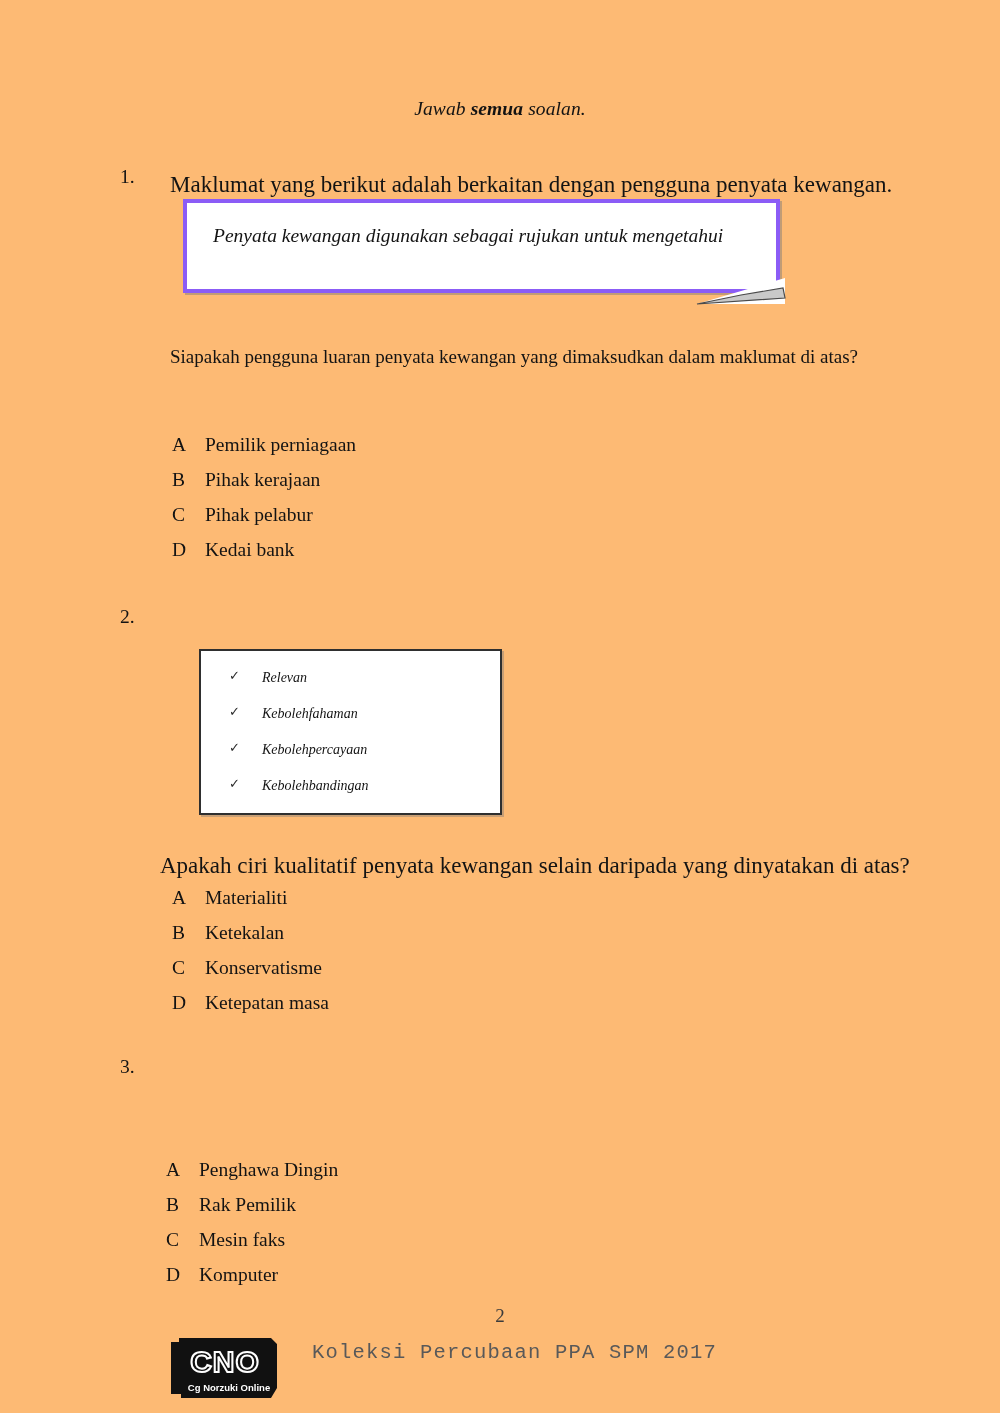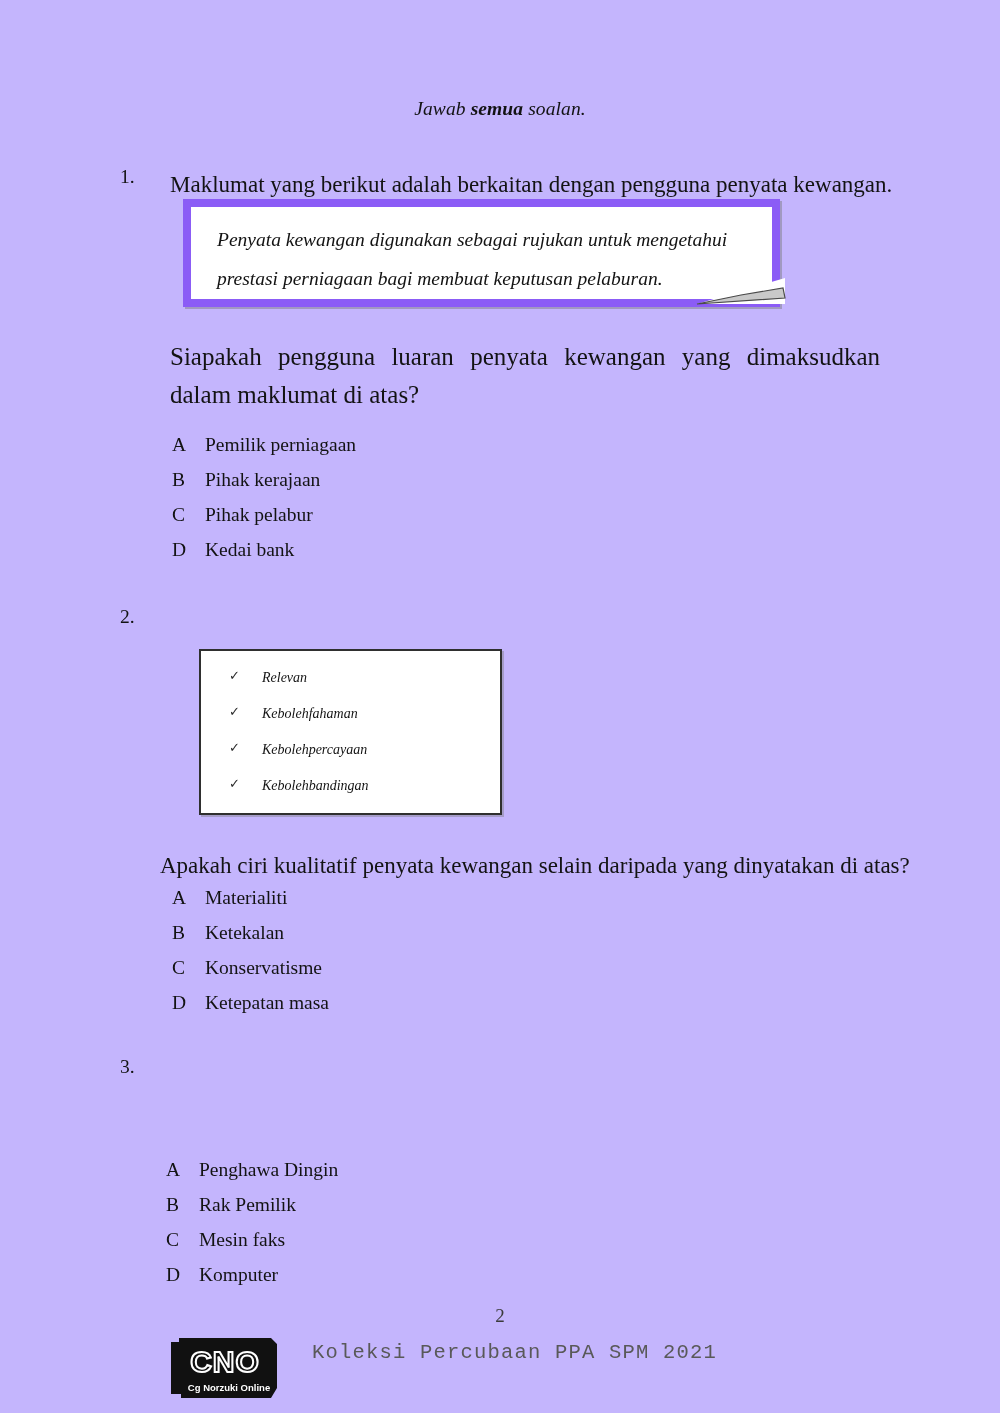--- a/index.html
+++ b/index.html
@@ -12,21 +12,21 @@
     height: 1413px;
     position: relative;
     font-family: "Liberation Serif", "DejaVu Serif", serif;
     color: #131313;
     overflow: hidden;
   }
 
   .page {
     position: absolute;
     inset: 0;
-    background: #c4b5fd;
+    background: #fdba74;
   }
 
   
   .instruction {
     position: absolute;
     top: 98px;
     left: 0;
     width: 1000px;
     text-align: center;
     font-style: italic;
@@ -37,21 +37,21 @@
 
   
   .qnum {
     position: absolute;
     font-size: 19.5px;
     width: 50px;
     text-align: left;
   }
   .qstem {
     position: absolute;
-    font-size: 25px;
+    font-size: 19px;
     line-height: 38px;
     text-align: justify;
     text-justify: inter-word;
   }
   .qstem-nowrap {
     position: absolute;
     font-size: 23px;
     line-height: 38px;
     white-space: nowrap;
   }
@@ -70,22 +70,22 @@
     flex: 0 0 33px;
   }
   .opt-text { white-space: nowrap; }
 
   
   .infobox1 {
     position: absolute;
     left: 183px;
     top: 199px;
     width: 597px;
-    height: 108px;
-    border: 8px solid #8b5cf6;
+    height: 94px;
+    border: 4px solid #8b5cf6;
     box-sizing: border-box;
     background: #ffffff;
     box-shadow: 2px 2px 0 rgba(120,120,120,0.45);
   }
   .infobox1 .boxtext {
     position: absolute;
     left: 26px;
     top: 13px;
     width: 540px;
     font-style: italic;
@@ -172,21 +172,20 @@
   <div class="instruction">
     <span>Jawab </span><b>semua</b><span> soalan.</span>
   </div>
 
   <div class="qnum" style="left:120px; top:166px;">1.</div>
   <div class="qstem-nowrap" style="left:170px; top:166px;">Maklumat yang berikut adalah berkaitan dengan pengguna penyata kewangan.</div>
 
   <div class="infobox1">
     <div class="boxtext">
       <div>Penyata kewangan digunakan sebagai rujukan untuk mengetahui</div>
-      <div>prestasi perniagaan bagi membuat keputusan pelaburan.</div>
     </div>
   </div>
   <svg class="fold" viewBox="0 0 92 30">
     <polygon points="2,28 90,28 90,2" fill="#ffffff" stroke="none"></polygon>
     <polygon points="2,28 90,22 88,12 46,19" fill="#c9c9c9" stroke="#4a4a4a" stroke-width="1.2"></polygon>
   </svg>
 
   <div class="qstem" style="left:170px; top:338px; width:710px;">Siapakah pengguna luaran penyata kewangan yang dimaksudkan dalam maklumat di atas?</div>
 
   <div class="options" style="left:172px; top:427px;">
@@ -274,15 +273,15 @@
   </div>
 
   <div class="page-number">2</div>
 
   <svg class="logo" viewBox="0 0 113 67">
     <path d="M4 6 L12 6 L12 2 L104 2 L110 8 L110 52 L104 62 L14 62 L14 58 L4 58 Z" fill="#111111"></path>
     <text x="58" y="36" font-family="'Liberation Sans', sans-serif" font-size="30" font-weight="bold" fill="none" stroke="#ffffff" stroke-width="2" text-anchor="middle" letter-spacing="1">CNO</text>
     <text x="62" y="55" font-family="'Liberation Sans', sans-serif" font-size="9.5" font-weight="bold" fill="#ffffff" text-anchor="middle">Cg Norzuki Online</text>
   </svg>
 
-  <div class="footer-text">Koleksi Percubaan PPA SPM 2021</div>
+  <div class="footer-text">Koleksi Percubaan PPA SPM 2017</div>
 
 </div>
 
 </body></html>

